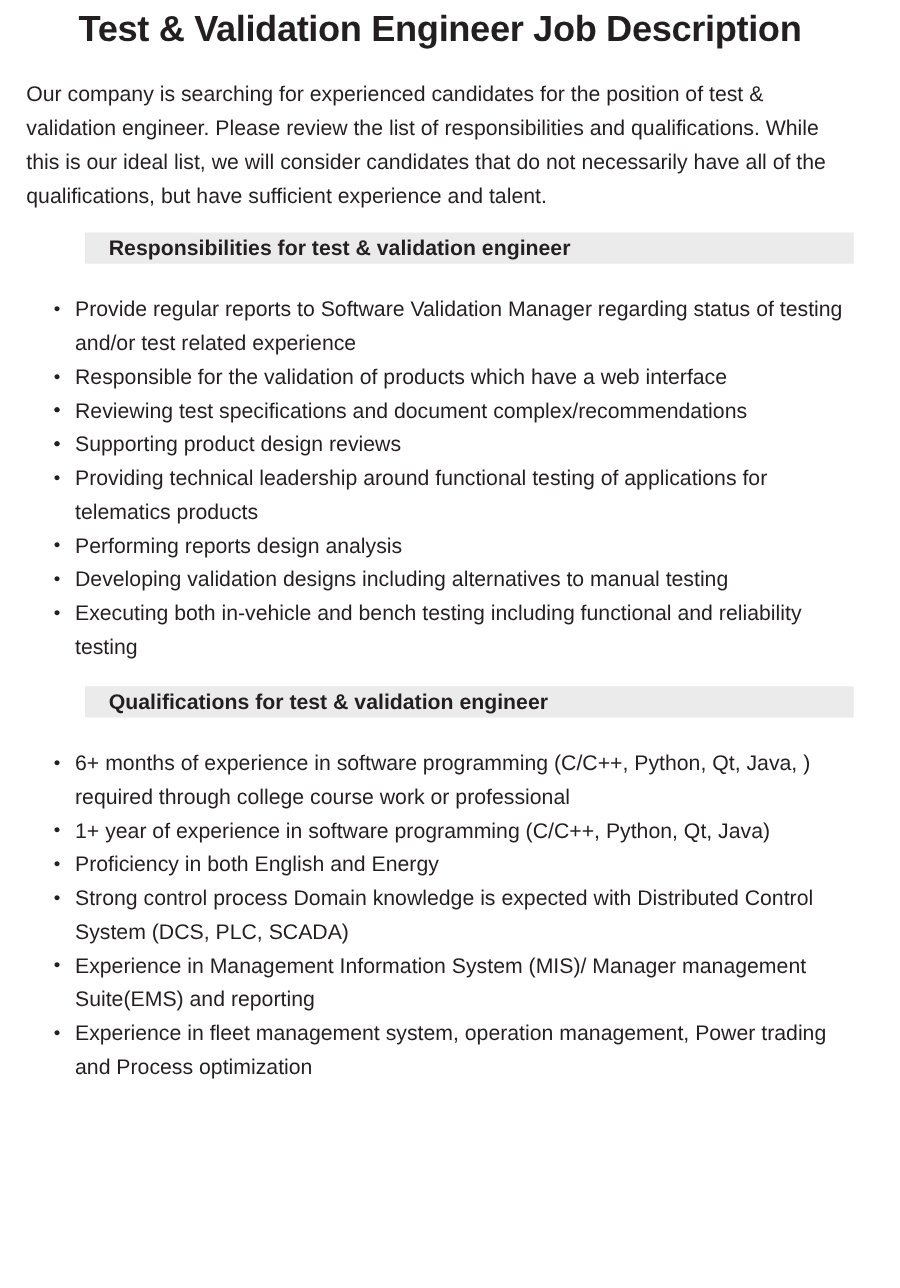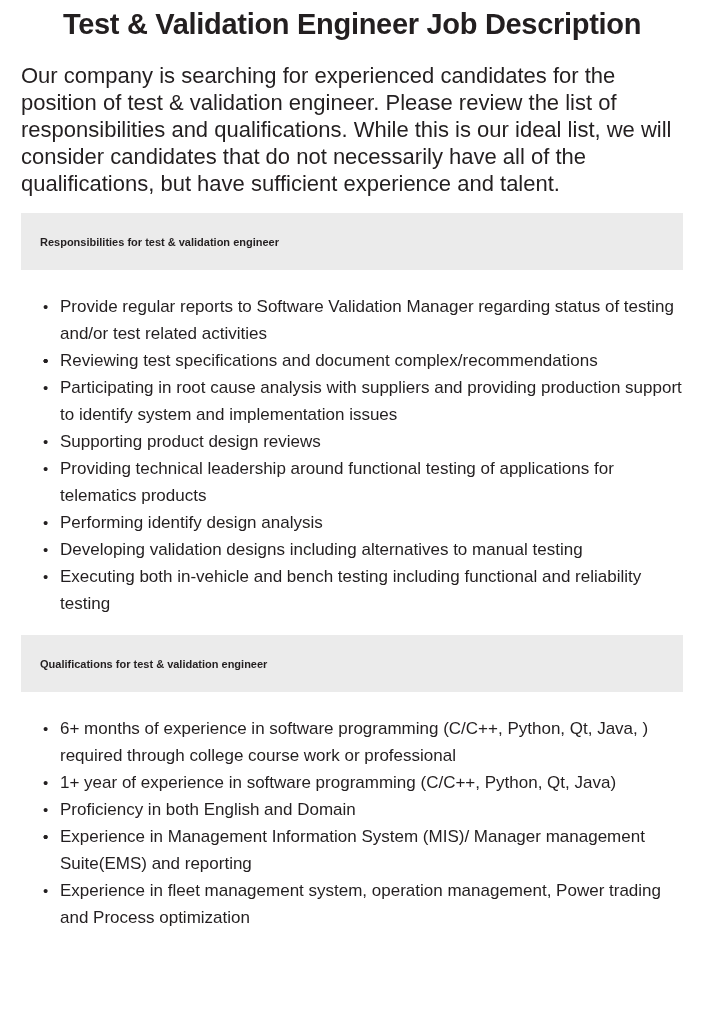--- a/index.html
+++ b/index.html
@@ -28,33 +28,34 @@
   h1.title {
     margin: 2px 0 0 0;
     font-size: 29px;
     line-height: 33px;
     font-weight: 700;
     text-align: center;
     letter-spacing: -0.3px;
   }
   p.intro {
     margin: 21px 0 0 0;
-    font-size: 22px;
+    font-size: 17px;
     line-height: 27px;
   }
   section.job-section { margin-top: 16px; }
   section.job-section + section.job-section { margin-top: 18px; }
   .section-heading {
     background: var(--bar-bg);
-    height: 57px;
+    height: 25px;
     display: flex;
     align-items: center;
     padding-left: 19px;
-    font-size: 11px;
+    font-size: 17px;
     font-weight: 700;
+    margin-left: 47px;
   }
   ul.bullets {
     list-style: none;
     margin: 23px 0 0 0;
     padding: 0 0 0 39px;
     max-width: 622px;
   }
   ul.bullets li {
     position: relative;
     font-size: 17px;
@@ -75,40 +76,40 @@
   <h1 class="title">Test &amp; Validation Engineer Job Description</h1>
 
   <p class="intro">Our company is searching for experienced candidates for the position of test &amp; validation engineer. Please review the list of responsibilities and qualifications. While this is our ideal list, we will consider candidates that do not necessarily have all of the qualifications, but have sufficient experience and talent.</p>
 
   <div>
   <section class="job-section">
     <div class="section-heading">
       <span>Responsibilities for test &amp; validation engineer</span>
     </div>
     <ul class="bullets">
-          <li><span class="dot">•</span><span>Provide regular reports to Software Validation Manager regarding status of testing and/or test related activities</span></li>
-          <li><span class="dot">•</span></li>
+          <li><span class="dot">•</span><span>Provide regular reports to Software Validation Manager regarding status of testing and/or test related experience</span></li>
+          <li><span class="dot">•</span><span>Responsible for the validation of products which have a web interface</span></li>
           <li><span class="dot">•</span></li>
           <li><span class="dot">•</span><span>Reviewing test specifications and document complex/recommendations</span></li>
-          <li><span class="dot">•</span><span>Participating in root cause analysis with suppliers and providing production support to identify system and implementation issues</span></li>
+          <li><span class="dot">•</span></li>
           <li><span class="dot">•</span><span>Supporting product design reviews</span></li>
           <li><span class="dot">•</span><span>Providing technical leadership around functional testing of applications for telematics products</span></li>
-          <li><span class="dot">•</span><span>Performing identify design analysis</span></li>
+          <li><span class="dot">•</span><span>Performing reports design analysis</span></li>
           <li><span class="dot">•</span><span>Developing validation designs including alternatives to manual testing</span></li>
           <li><span class="dot">•</span><span>Executing both in-vehicle and bench testing including functional and reliability testing</span></li>
         </ul>
   </section>
 
   <section class="job-section">
     <div class="section-heading">
       <span>Qualifications for test &amp; validation engineer</span>
     </div>
     <ul class="bullets">
           <li><span class="dot">•</span><span>6+ months of experience in software programming (C/C++, Python, Qt, Java, ) required through college course work or professional</span></li>
           <li><span class="dot">•</span><span>1+ year of experience in software programming (C/C++, Python, Qt, Java)</span></li>
-          <li><span class="dot">•</span><span>Proficiency in both English and Domain</span></li>
-          <li><span class="dot">•</span></li>
+          <li><span class="dot">•</span><span>Proficiency in both English and Energy</span></li>
+          <li><span class="dot">•</span><span>Strong control process Domain knowledge is expected with Distributed Control System (DCS, PLC, SCADA)</span></li>
           <li><span class="dot">•</span><span>Experience in Management Information System (MIS)/ Manager management Suite(EMS) and reporting</span></li>
           <li><span class="dot">•</span><span>Experience in fleet management system, operation management, Power trading and Process optimization</span></li>
         </ul>
   </section>
 </div>
 </div>
 
 </body></html>

